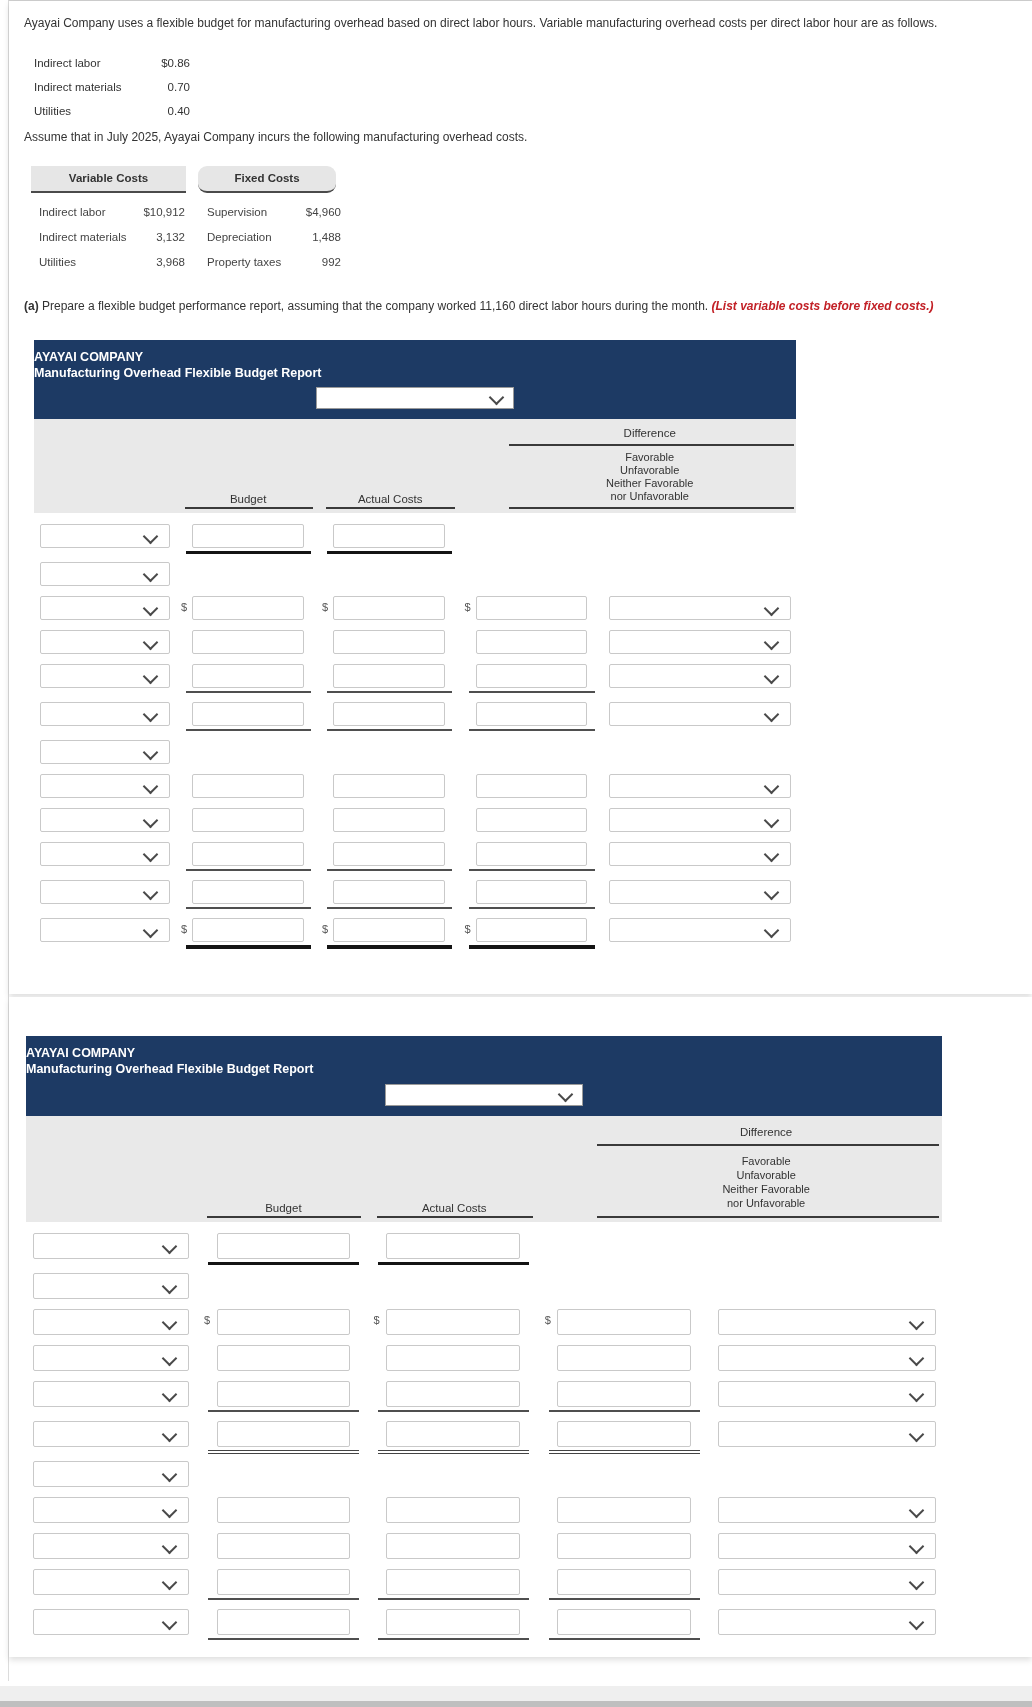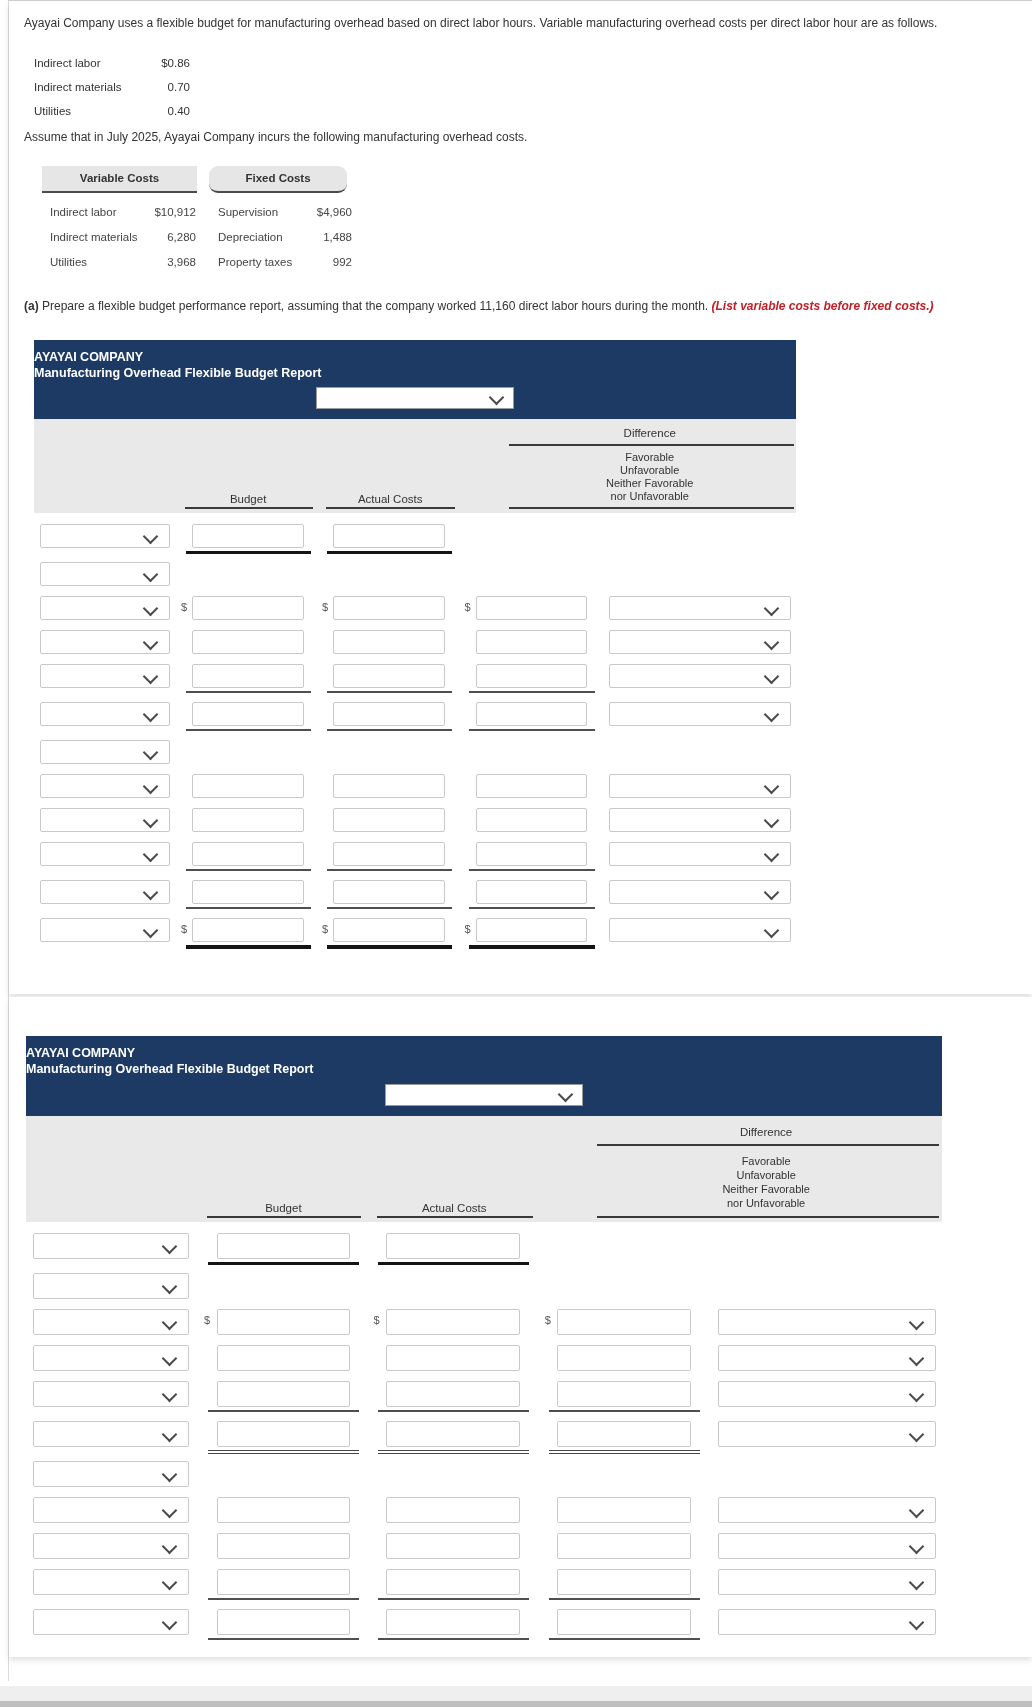--- a/index.html
+++ b/index.html
@@ -19,21 +19,21 @@
   
   .rates{margin:26px 0 0 10px;font-size:11.5px;}
   .rate-row{display:flex;margin-bottom:12px;}
   .rate-label{width:100px;}
   .rate-value{width:56px;text-align:right;}
 
   .fixed-text{margin-top:26px;}
   .assume-text{margin-top:1px;}
 
   
-  .july{margin:21px 0 0 18px;font-size:11.5px;}
+  .july{margin:21px 0 0 7px;font-size:11.5px;}
   .july-heads{display:flex;}
   .july-head{background:#e6e6e6;height:25px;line-height:25px;text-align:center;font-weight:bold;border-bottom:2px solid #4a4a4a;color:#333;}
   .jh1{width:155px;}
   .jh2{width:138px;margin-left:12px;border-radius:9px;}
   .jrow{display:flex;margin-top:13px;color:#444;}
   .jl1{width:96px;padding-left:8px;}
   .jv1{width:50px;text-align:right;}
   .jl2{width:88px;margin-left:22px;}
   .jv2{width:46px;text-align:right;}
 
@@ -123,21 +123,21 @@
         <div class="july-head jh2">Fixed Costs</div>
       </div>
       <div class="jrow">
         <span class="jl1">Indirect labor</span>
         <span class="jv1">$10,912</span>
         <span class="jl2">Supervision</span>
         <span class="jv2">$4,960</span>
       </div>
       <div class="jrow">
         <span class="jl1">Indirect materials</span>
-        <span class="jv1">6,280</span>
+        <span class="jv1">3,132</span>
         <span class="jl2">Depreciation</span>
         <span class="jv2">1,488</span>
       </div>
       <div class="jrow">
         <span class="jl1">Utilities</span>
         <span class="jv1">3,968</span>
         <span class="jl2">Property taxes</span>
         <span class="jv2">992</span>
       </div>
     </div>

